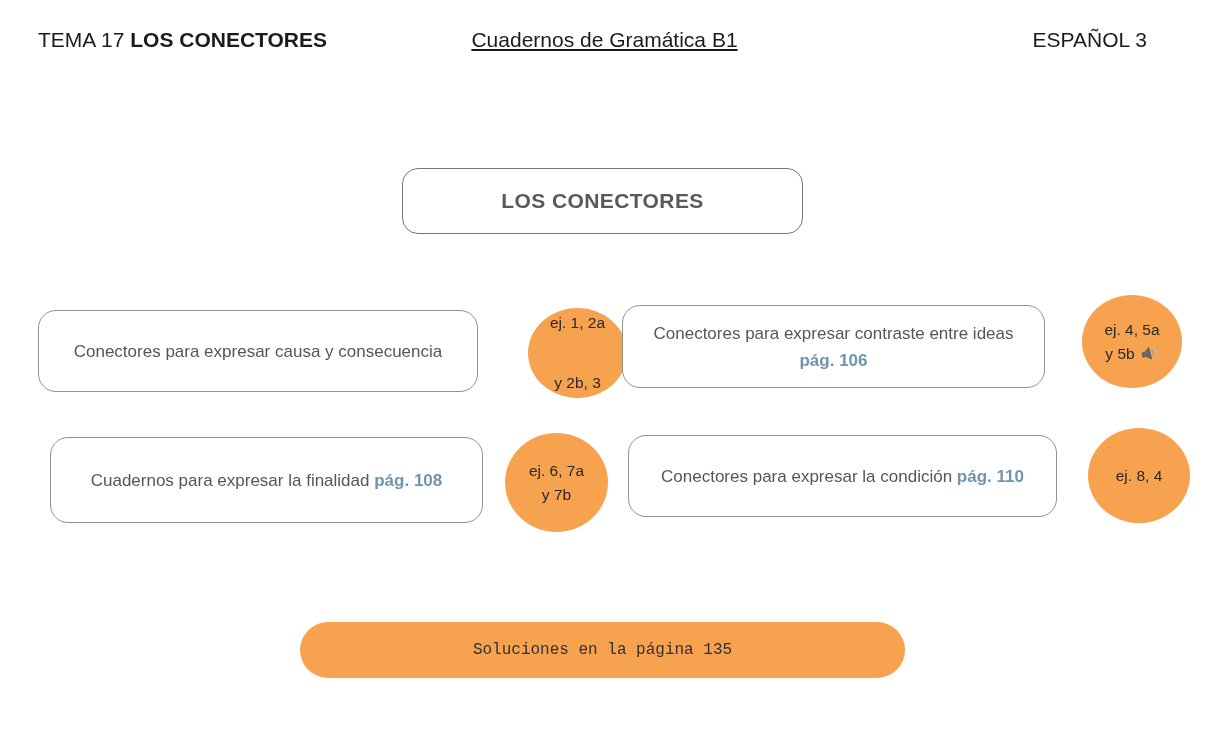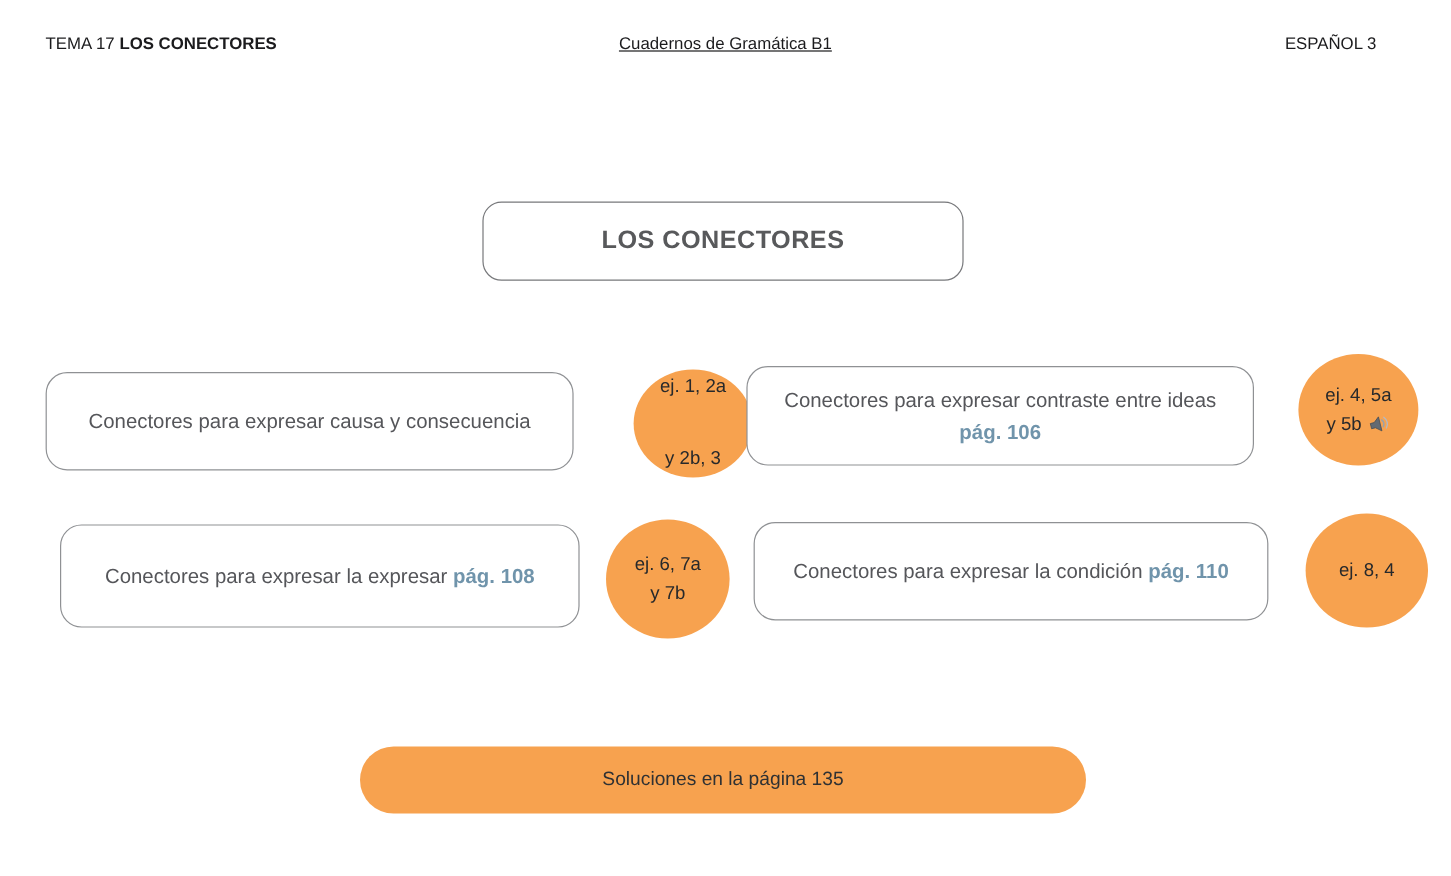--- a/index.html
+++ b/index.html
@@ -13,21 +13,21 @@
     width: 1209px;
     height: 730px;
     background: #ffffff;
     overflow: hidden;
   }
 
   
   .hdr {
     position: absolute;
     top: 28px;
-    font-size: 14px;
+    font-size: 21px;
     color: #1b1b1d;
     white-space: nowrap;
   }
   #hdr-left  { left: 38px; }
   #hdr-left b { font-weight: bold; }
   #hdr-center { left: 0; right: 0; text-align: center; text-decoration: underline; }
   #hdr-right { right: 62px; }
 
   
   #title-box {
@@ -93,20 +93,21 @@
   
   #solutions {
     position: absolute;
     left: 300px; top: 622px;
     width: 605px; height: 56px;
     background: #f7a24f;
     border-radius: 28px;
     display: flex; align-items: center; justify-content: center;
     font-size: 16px;
     color: #2f3133;
+    font-family: Liberation Mono, monospace;
   }
 </style>
 </head>
 <body>
 
 <div id="page">
 
   <div id="hdr-left" class="hdr">
     <span>TEMA 17</span>
     <b>LOS CONECTORES</b>
@@ -143,21 +144,21 @@
           <path d="M3.5 9.2 h4.2 l5.8 -4.8 v15.2 l-5.8 -4.8 h-4.2 z" fill="#646a72" stroke="#4a4f55" stroke-width="0.8"></path>
           <path d="M16 8.4 q2.8 3.6 0 7.2" fill="none" stroke="#9aa2ab" stroke-width="1.6" stroke-linecap="round"></path>
           <path d="M18.8 6.2 q4.6 5.8 0 11.6" fill="none" stroke="#b3bac2" stroke-width="1.4" stroke-linecap="round"></path>
         </g>
       </svg>
     </span>
   </div>
 
   <div id="box-2" class="sec-box">
     <div class="inner">
-      <span>Conectores para expresar la expresar</span>
+      <span>Cuadernos para expresar la finalidad</span>
       <span class="page-ref">pág. 108</span>
     </div>
   </div>
   <div id="circle-2" class="circle">
     <span class="ln">ej. 6, 7a</span>
     <span class="ln">y 7b</span>
   </div>
 
   <div id="box-3" class="sec-box">
     <div class="inner">

